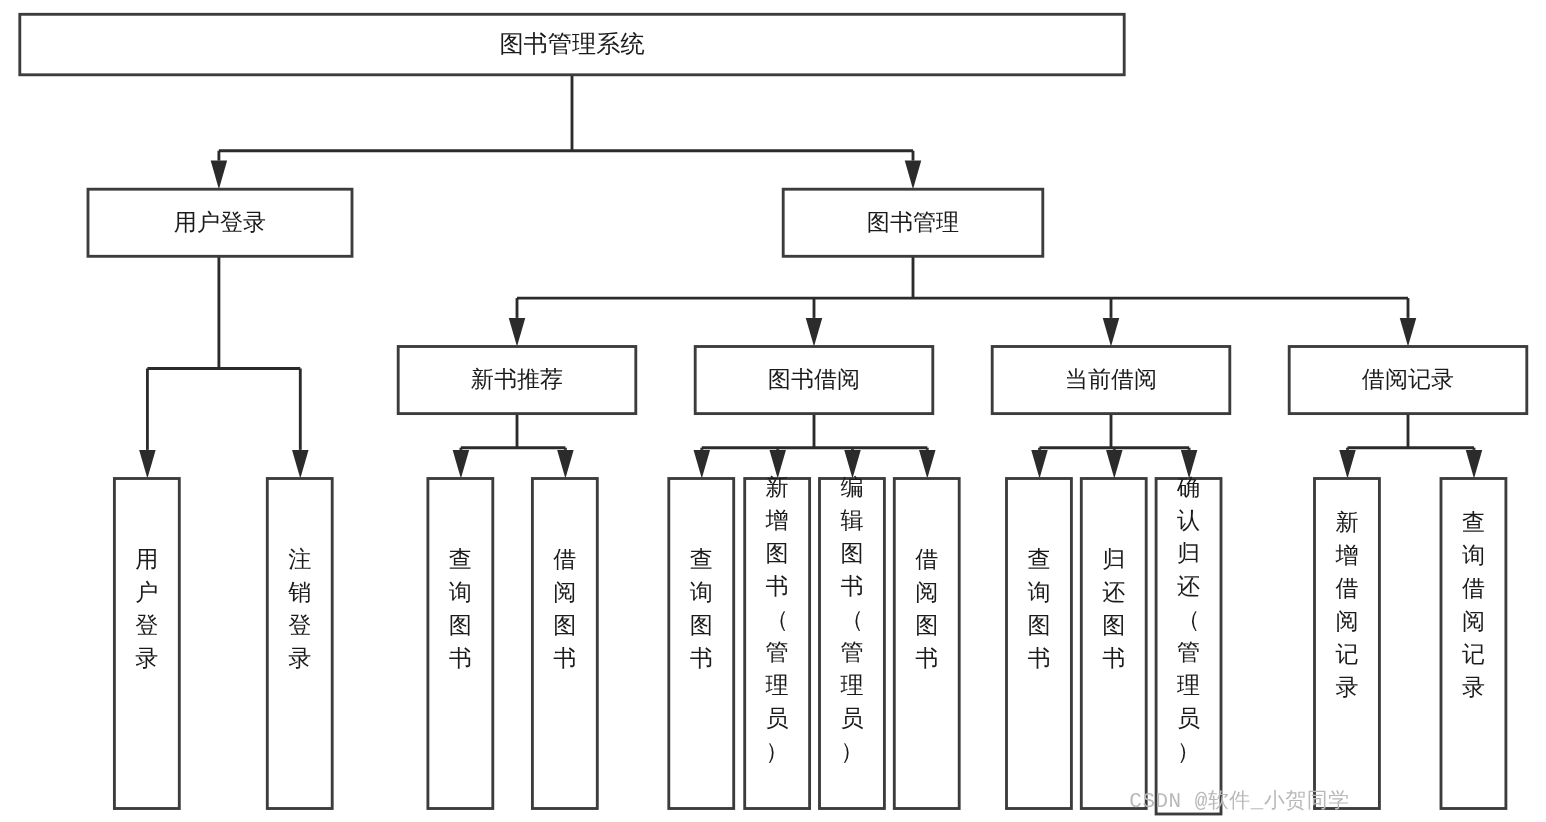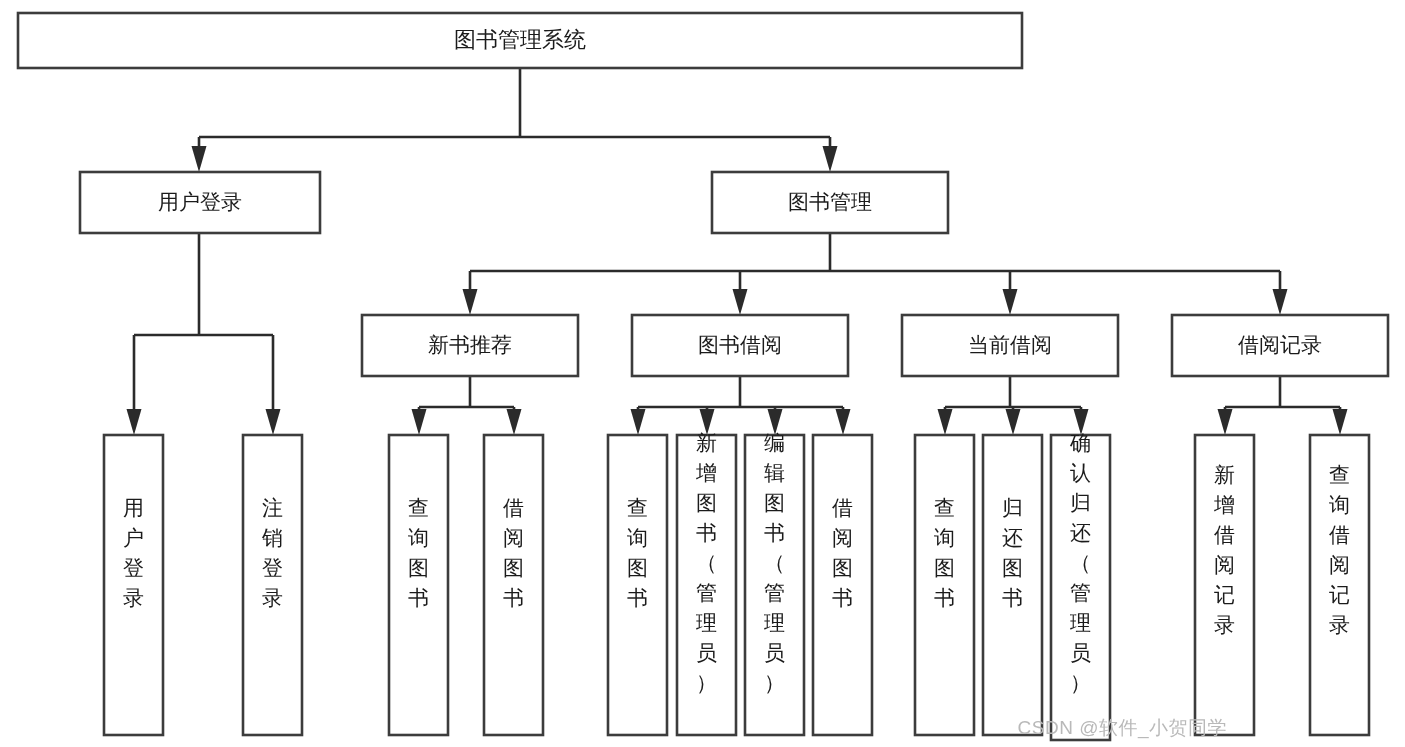--- a/index.html
+++ b/index.html
@@ -60,21 +60,21 @@
   .arrow-head {
     fill: #2b2b2b;
     stroke: none;
   }
   .watermark {
     position: absolute;
     right: 10px;
     bottom: 6px;
     color: #b9b9b9;
     font-size: 19px;
-    font-family: Liberation Sans, sans-serif;
+    font-family: Liberation Mono, monospace;
     white-space: nowrap;
     user-select: none;
     letter-spacing: 0.5px;
   }
 </style>
 </head>
 <body>
 
 <div id="diagram-root">
   <svg class="diagram-canvas" id="diagram-canvas" viewBox="0 0 1405 747" xmlns="http://www.w3.org/2000/svg">

